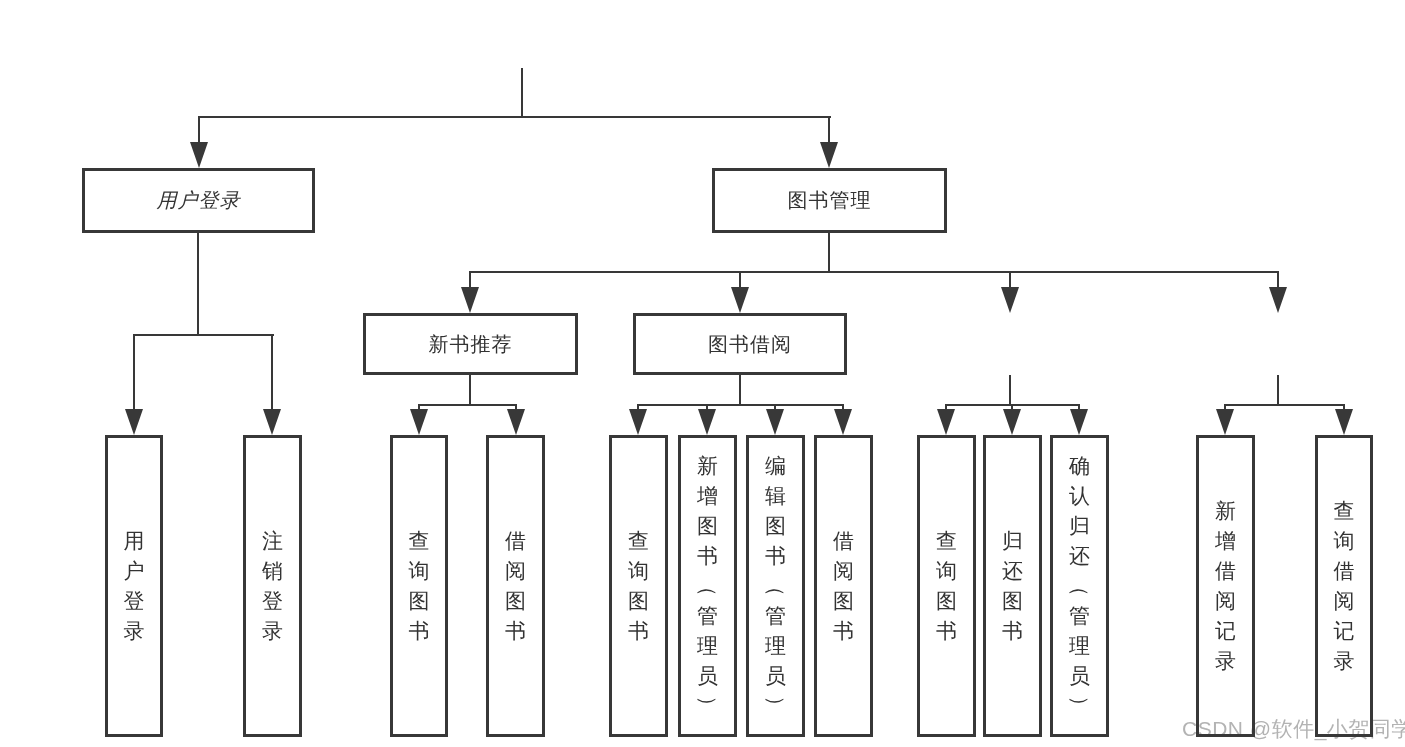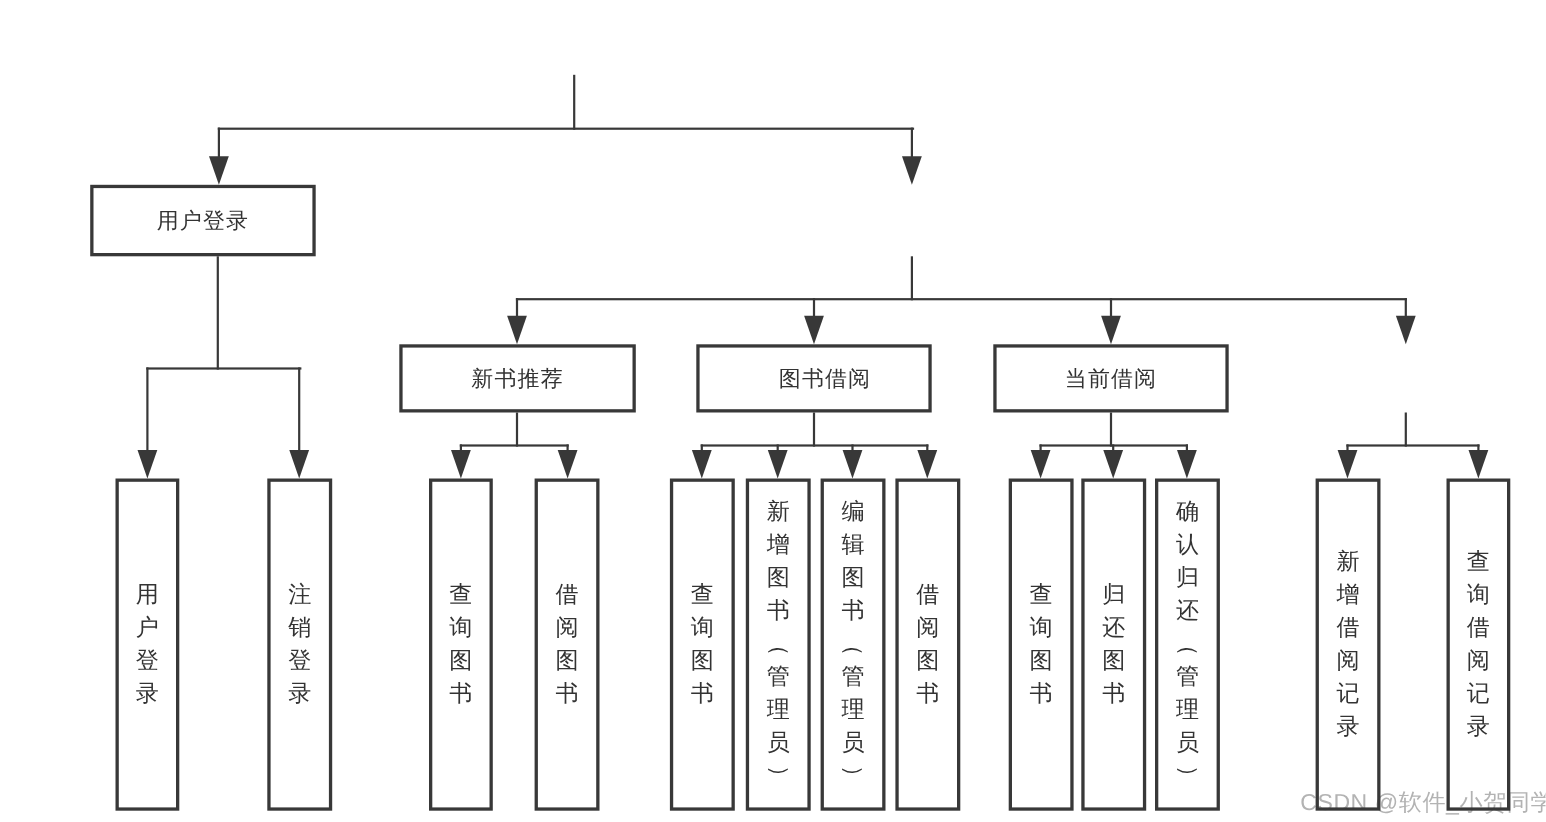--- a/index.html
+++ b/index.html
@@ -65,28 +65,28 @@
     white-space:nowrap;
     z-index:2;
   }
 </style>
 </head>
 <body>
 
 <div class="stage">
 
 
-  <div class="b b-h" style="left:82px;top:168px;width:205px;height:65px;">用户登录</div>
-
+  <div class="b b-h" style="left:82px;top:168px;width:233px;height:65px;font-style:italic;">用户登录</div>
+
+  <div class="b b-h" style="left:712px;top:168px;width:235px;height:65px;">图书管理</div>
 
   <div class="b b-h" style="left:363px;top:313px;width:215px;height:62px;">新书推荐</div>
 
   <div class="b b-h" style="left:633px;top:313px;width:214px;height:62px;padding-left:20px;">图书借阅</div>
 
-  <div class="b b-h" style="left:903px;top:313px;width:214px;height:62px;">当前借阅</div>
 
 
   <div class="b b-v vtext" style="left:105px;top:435px;width:58px;height:302px;">
       <span class="vchar">用</span>
       <span class="vchar">户</span>
       <span class="vchar">登</span>
       <span class="vchar">录</span>
     </div>
 
   <div class="b b-v vtext" style="left:243px;top:435px;width:59px;height:302px;">

